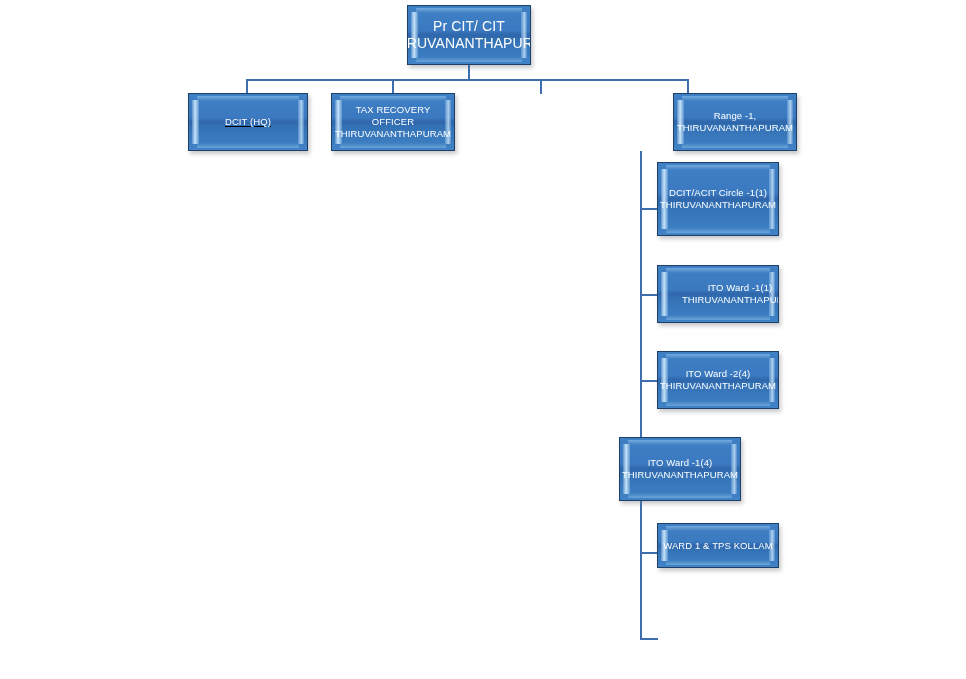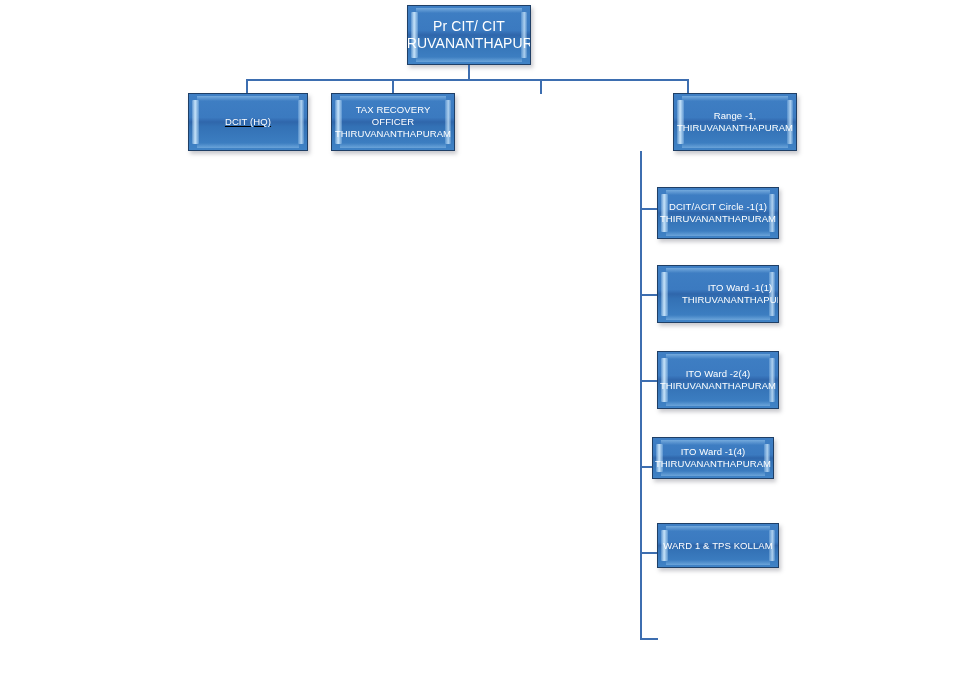--- a/index.html
+++ b/index.html
@@ -155,42 +155,42 @@
 
   <div class="connector v" style="left:640px; top:151px; width:2px; height:488px;"></div>
 
   <div class="connector h" style="left:640px; top:208px; width:18px; height:2px;"></div>
   <div class="connector h" style="left:640px; top:294px; width:18px; height:2px;"></div>
   <div class="connector h" style="left:640px; top:380px; width:18px; height:2px;"></div>
   <div class="connector h" style="left:640px; top:466px; width:18px; height:2px;"></div>
   <div class="connector h" style="left:640px; top:552px; width:18px; height:2px;"></div>
   <div class="connector h" style="left:640px; top:638px; width:18px; height:2px;"></div>
 
-  <div class="node lvl3 narrow" style="left:657px; top:187px; width:122px; height:52px;">
+  <div class="node lvl3 narrow" style="left:657px; top:162px; width:122px; height:74px;">
     <span class="bevel-top"></span>
     <span class="bevel-bottom"></span>
     <span class="node-label">DCIT/ACIT Circle -1(1)
 THIRUVANANTHAPURAM</span>
   </div>
 
   <div class="node lvl3 narrow" style="left:657px; top:265px; width:122px; height:58px;padding-left:44px;">
     <span class="bevel-top"></span>
     <span class="bevel-bottom"></span>
     <span class="node-label">ITO Ward -1(1)
 THIRUVANANTHAPURAM</span>
   </div>
 
   <div class="node lvl3 narrow" style="left:657px; top:351px; width:122px; height:58px;">
     <span class="bevel-top"></span>
     <span class="bevel-bottom"></span>
     <span class="node-label">ITO Ward -2(4)
 THIRUVANANTHAPURAM</span>
   </div>
 
-  <div class="node lvl3 narrow" style="left:652px; top:437px; width:122px; height:42px;">
+  <div class="node lvl3 narrow" style="left:619px; top:437px; width:122px; height:64px;">
     <span class="bevel-top"></span>
     <span class="bevel-bottom"></span>
     <span class="node-label">ITO Ward -1(4)
 THIRUVANANTHAPURAM</span>
   </div>
 
   <div class="node lvl3 narrow" style="left:657px; top:523px; width:122px; height:45px;">
     <span class="bevel-top"></span>
     <span class="bevel-bottom"></span>
     <span class="node-label">WARD 1 &amp; TPS KOLLAM</span>

